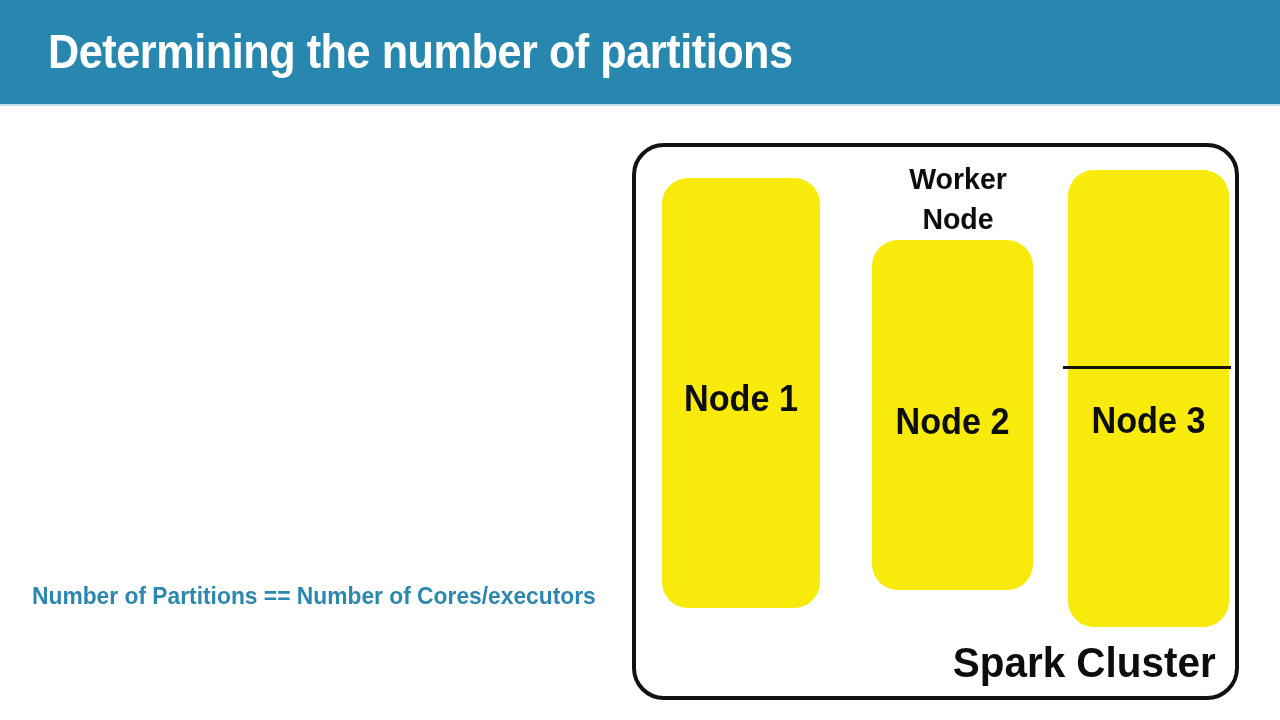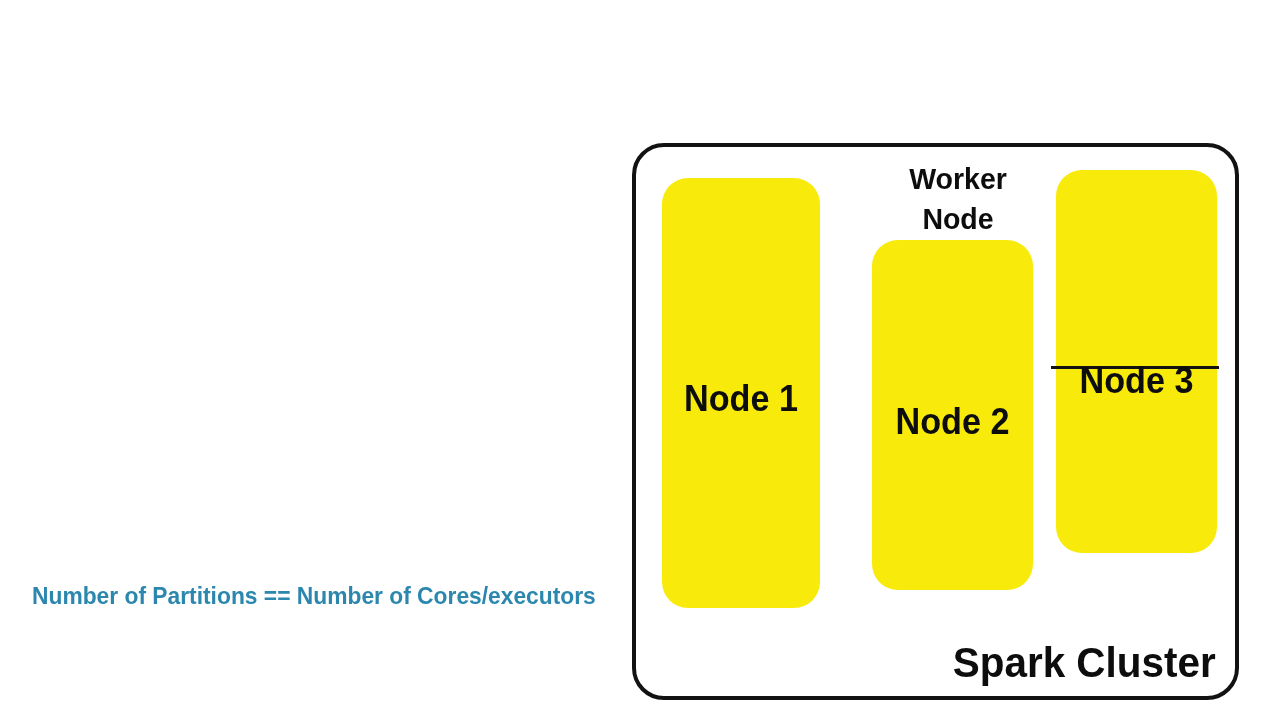--- a/index.html
+++ b/index.html
@@ -64,21 +64,21 @@
     border-radius: 32px;
   }
 
   .node {
     position: absolute;
     background: var(--node-fill);
     border-radius: 26px;
   }
   .node1 { left: 26px;  top: 31px; width: 158px; height: 430px; }
   .node2 { left: 236px; top: 93px; width: 161px; height: 350px; }
-  .node3 { left: 420px; top: 23px; width: 161px; height: 383px; }
+  .node3 { left: 432px; top: 23px; width: 161px; height: 457px; }
 
   .node-label {
     position: absolute;
     left: 0; width: 100%;
     text-align: center;
     font-size: 36px;
     font-weight: bold;
     color: #0d0d0d;
     white-space: nowrap;
     transform: translateY(-50%) scaleX(0.95);
@@ -116,20 +116,23 @@
     white-space: nowrap;
     transform: scaleX(0.94);
     transform-origin: right center;
   }
 </style>
 </head>
 <body>
 
 <div class="slide">
 
+  <header class="header">
+    <h1 class="title">Determining the number of partitions</h1>
+  </header>
 
   <div class="formula">Number of Partitions == Number of Cores/executors</div>
 
   <div class="cluster-box">
 
     <div class="worker-label">
       <div>Worker</div>
       <div>Node</div>
     </div>
 

